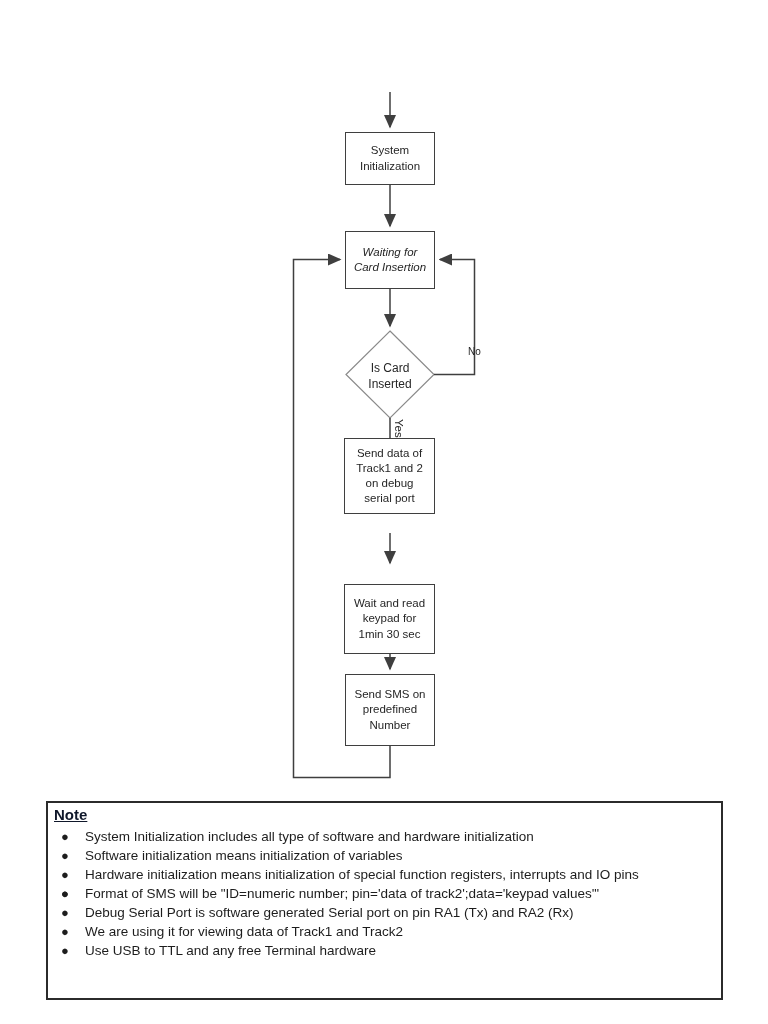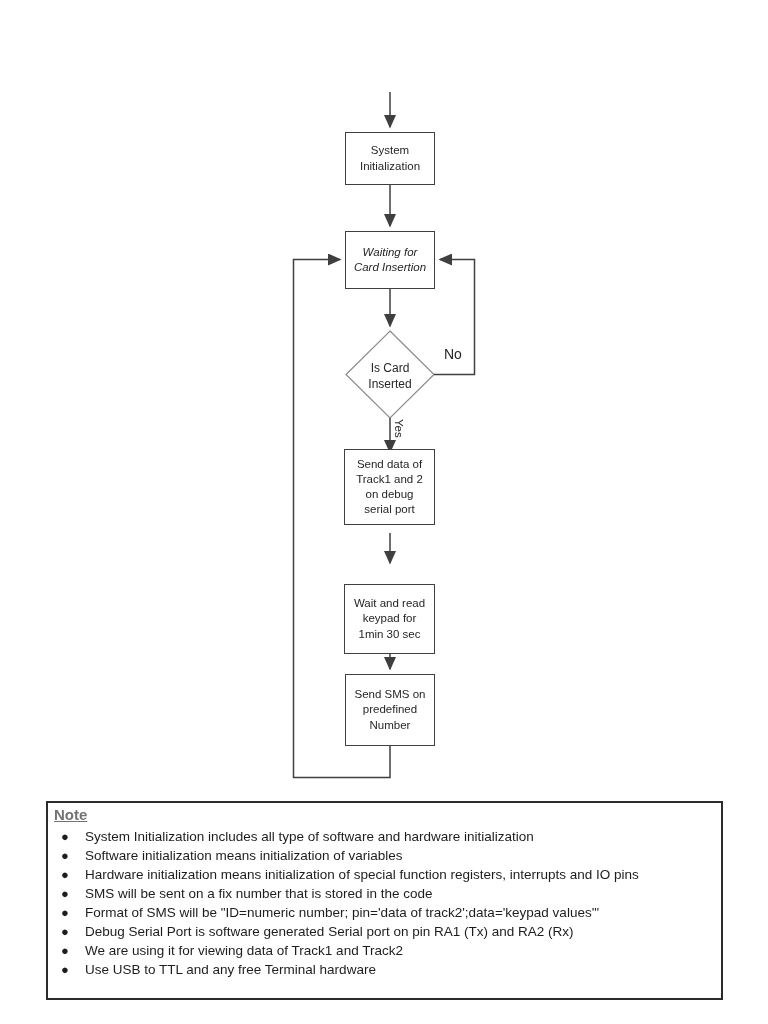--- a/index.html
+++ b/index.html
@@ -22,50 +22,50 @@
     background: #ffffff;
     display: flex; align-items: center; justify-content: center;
     text-align: center;
     font-size: 11.5px; line-height: 1.32;
     white-space: pre-line;
     color: #262626;
     box-sizing: border-box;
   }
   .node-sysinit  { left: 345px; top: 132px; width: 90px; height: 53px; }
   .node-waiting  { left: 345px; top: 231px; width: 90px; height: 58px; font-style: italic; }
-  .node-senddata { left: 344px; top: 449px; width: 91px; height: 76px; }
+  .node-senddata { left: 344px; top: 438px; width: 91px; height: 76px; }
   .node-waitread { left: 344px; top: 584px; width: 91px; height: 70px; }
   .node-sendsms  { left: 345px; top: 674px; width: 90px; height: 72px; }
 
   .decision-text {
     position: absolute; left: 348px; top: 361px; width: 84px;
     text-align: center; font-size: 12px; line-height: 1.32;
     white-space: pre-line; color: #262626;
   }
   .label-no {
-    position: absolute; left: 444px; top: 346px;
-    font-size: 14px; color: #262626;
+    position: absolute; left: 468px; top: 346px;
+    font-size: 10px; color: #262626;
   }
   .label-yes {
     position: absolute; left: 393px; top: 419px;
     writing-mode: vertical-rl;
     font-size: 11.5px; color: #262626;
   }
 
   .note-box {
     position: absolute; left: 46px; top: 801px; width: 677px; height: 199px;
     border: 2px solid #2b2b2b; background: #ffffff;
     box-sizing: border-box;
     padding: 3px 10px 0 0;
   }
   .note-title {
     display: inline-block;
     margin-left: 6px;
     font-size: 15px; font-weight: bold; text-decoration: underline;
-    color: #737373;
+    color: #0f172a;
   }
   .note-list { list-style: none; margin: 3px 0 0 0; padding: 0; }
   .note-item {
     position: relative;
     padding-left: 37px;
     font-size: 13.5px; line-height: 19px; color: #1d1d1d;
   }
   .note-item .bullet {
     position: absolute; left: 13px; top: 0;
     font-size: 13px; line-height: 19px; color: #1d1d1d;
@@ -131,21 +131,21 @@
 predefined
 Number</span>
   </div>
 
   <div class="note-box">
     <span class="note-title">Note</span>
     <ul class="note-list">
       <li class="note-item"><span class="bullet">●</span><span>System Initialization includes all type of software and hardware initialization</span></li>
       <li class="note-item"><span class="bullet">●</span><span>Software initialization means initialization of variables</span></li>
       <li class="note-item"><span class="bullet">●</span><span>Hardware initialization means initialization of special function registers, interrupts and IO pins</span></li>
-      <li class="note-item"><span class="bullet">●</span><span>SMS will be sent on a fix number that is stored in the code</span></li>
+      <li class="note-item"><span class="bullet">●</span></li>
       <li class="note-item"><span class="bullet">●</span><span>Format of SMS will be "ID=numeric number; pin='data of track2';data='keypad values'"</span></li>
       <li class="note-item"><span class="bullet">●</span><span>Debug Serial Port is software generated Serial port on pin RA1 (Tx) and RA2 (Rx)</span></li>
       <li class="note-item"><span class="bullet">●</span><span>We are using it for viewing data of Track1 and Track2</span></li>
       <li class="note-item"><span class="bullet">●</span><span>Use USB to TTL and any free Terminal hardware</span></li>
     </ul>
   </div>
 
 </div>
 
 </body></html>

